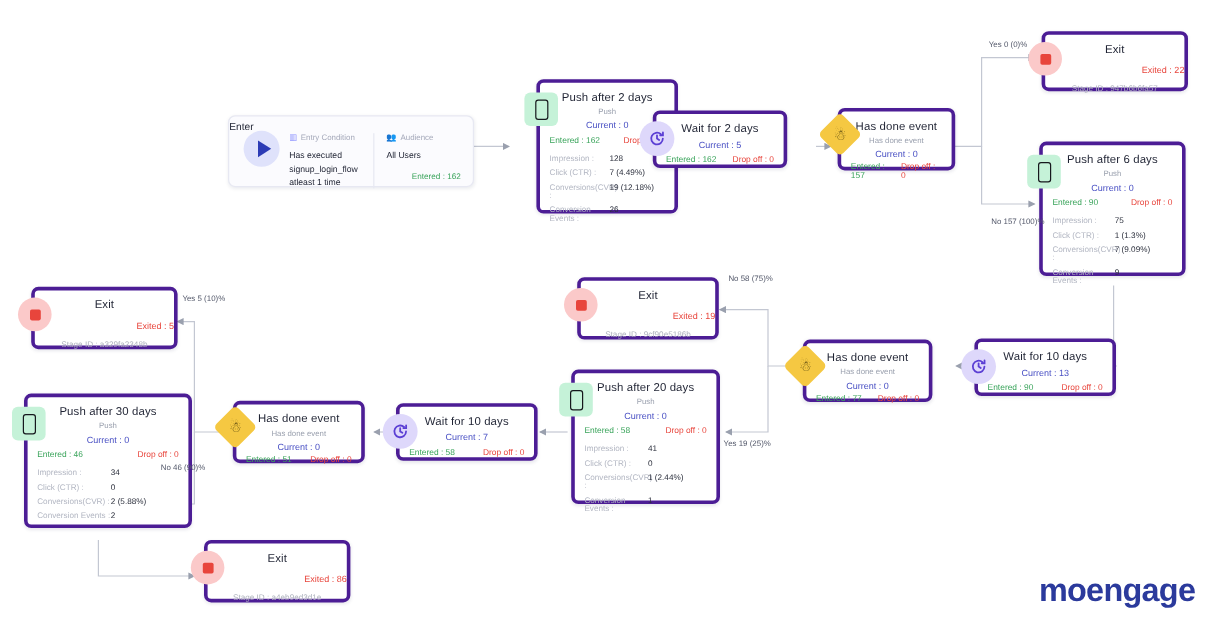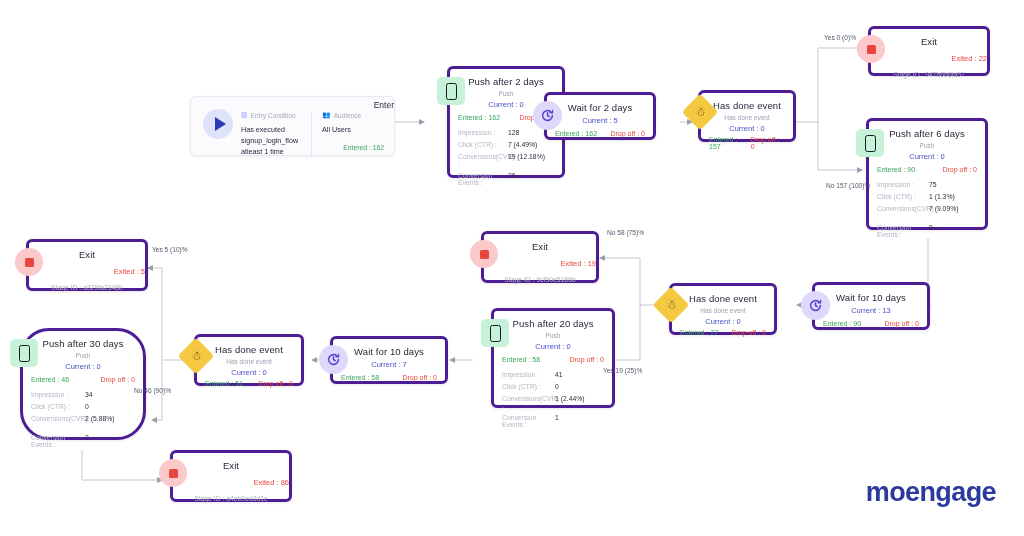--- a/index.html
+++ b/index.html
@@ -156,21 +156,21 @@
     position: absolute;
     background: #fbfbfe;
     border: 1px solid #e7e8f2;
     border-radius: 6px;
     box-sizing: border-box;
     box-shadow: 0 1px 3px rgba(16,24,64,0.08);
   }
   .entry-head {
     position: absolute;
     left: 0; right: 0; top: 3px;
-    text-align: right;
+    text-align: left;
     font-size: 8.5px;
     color: #1f2333;
   }
   .entry-cols {
     position: absolute;
     left: 50px; top: 14px; right: 8px;
     display: flex;
   }
   .entry-col { flex: 1; padding-right: 6px; }
   .entry-col + .entry-col {
@@ -417,21 +417,21 @@
 
   <div class="node exit-node" style="left:481px; top:231px; width:118px; height:52px;">
     <div class="badge badge-exit">
         <div class="exit-square"></div>
       </div>
     <div class="title">Exit</div>
     <div class="exited">Exited : 19</div>
     <div class="stageid">Stage ID : 9cf90e5186b</div>
   </div>
 
-  <div class="node" style="left:476px; top:308px; width:124px; height:100px;margin-left:15px;">
+  <div class="node" style="left:476px; top:308px; width:124px; height:112px;">
     <div class="badge badge-push">
         <div class="phone-glyph"></div>
       </div>
     <div class="title">Push after 20 days</div>
     <div class="subtitle">Push</div>
     <div class="current">Current : 0</div>
     <div class="rowline">
       <span class="entered">Entered : 58</span>
       <span class="dropoff">Drop off : 0</span>
     </div>
@@ -486,21 +486,21 @@
 
   <div class="node exit-node" style="left:26px; top:239px; width:122px; height:52px;">
     <div class="badge badge-exit">
         <div class="exit-square"></div>
       </div>
     <div class="title">Exit</div>
     <div class="exited">Exited : 5</div>
     <div class="stageid">Stage ID : a329fa2348b</div>
   </div>
 
-  <div class="node" style="left:20px; top:328px; width:126px; height:112px;border-radius:29px;">
+  <div class="node" style="left:20px; top:328px; width:140px; height:112px;">
     <div class="badge badge-push">
         <div class="phone-glyph"></div>
       </div>
     <div class="title">Push after 30 days</div>
     <div class="subtitle">Push</div>
     <div class="current">Current : 0</div>
     <div class="rowline">
       <span class="entered">Entered : 46</span>
       <span class="dropoff">Drop off : 0</span>
     </div>

